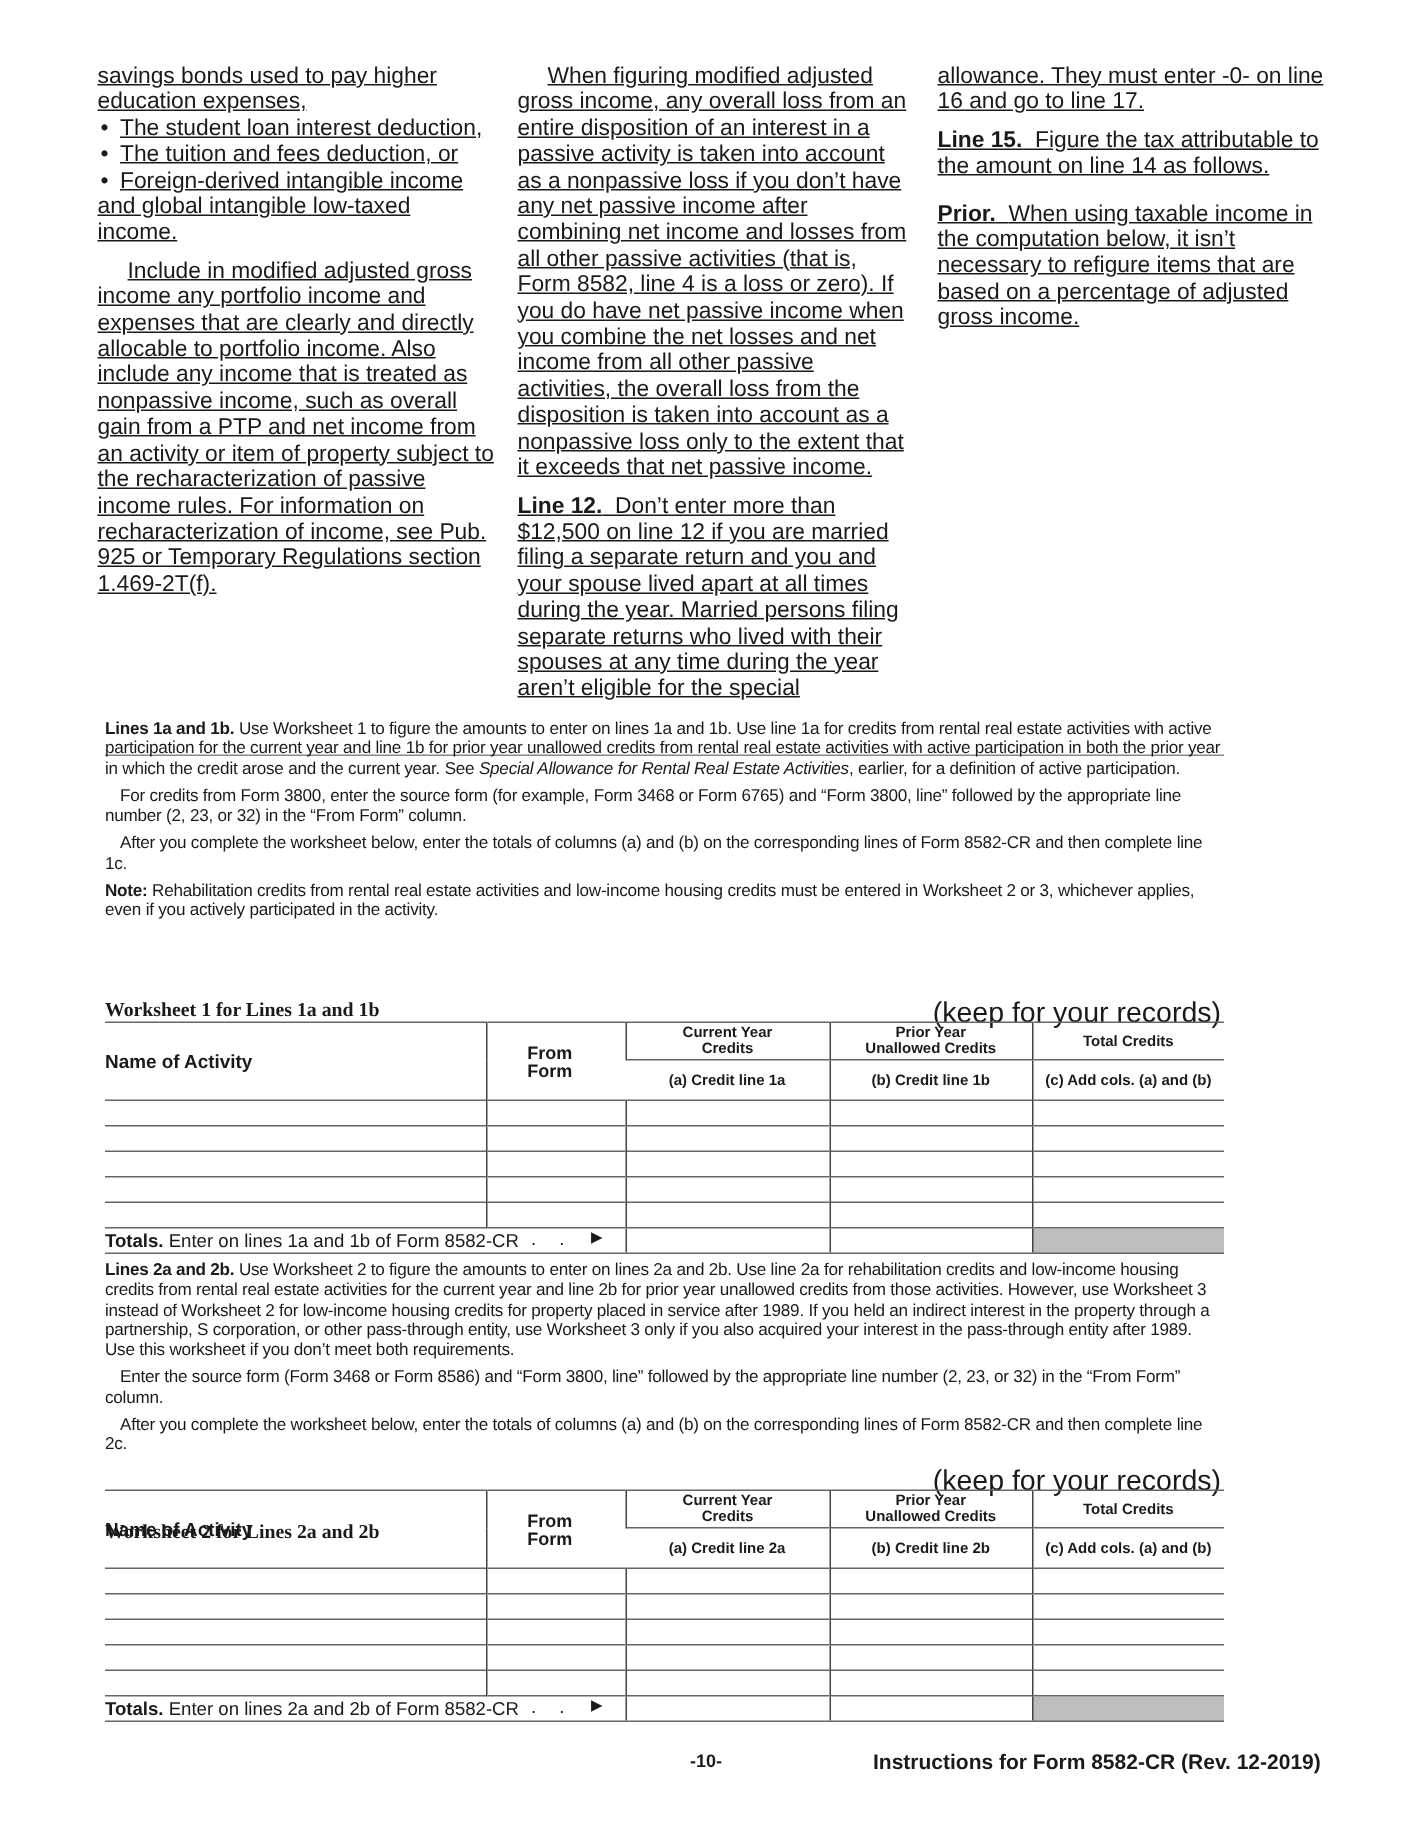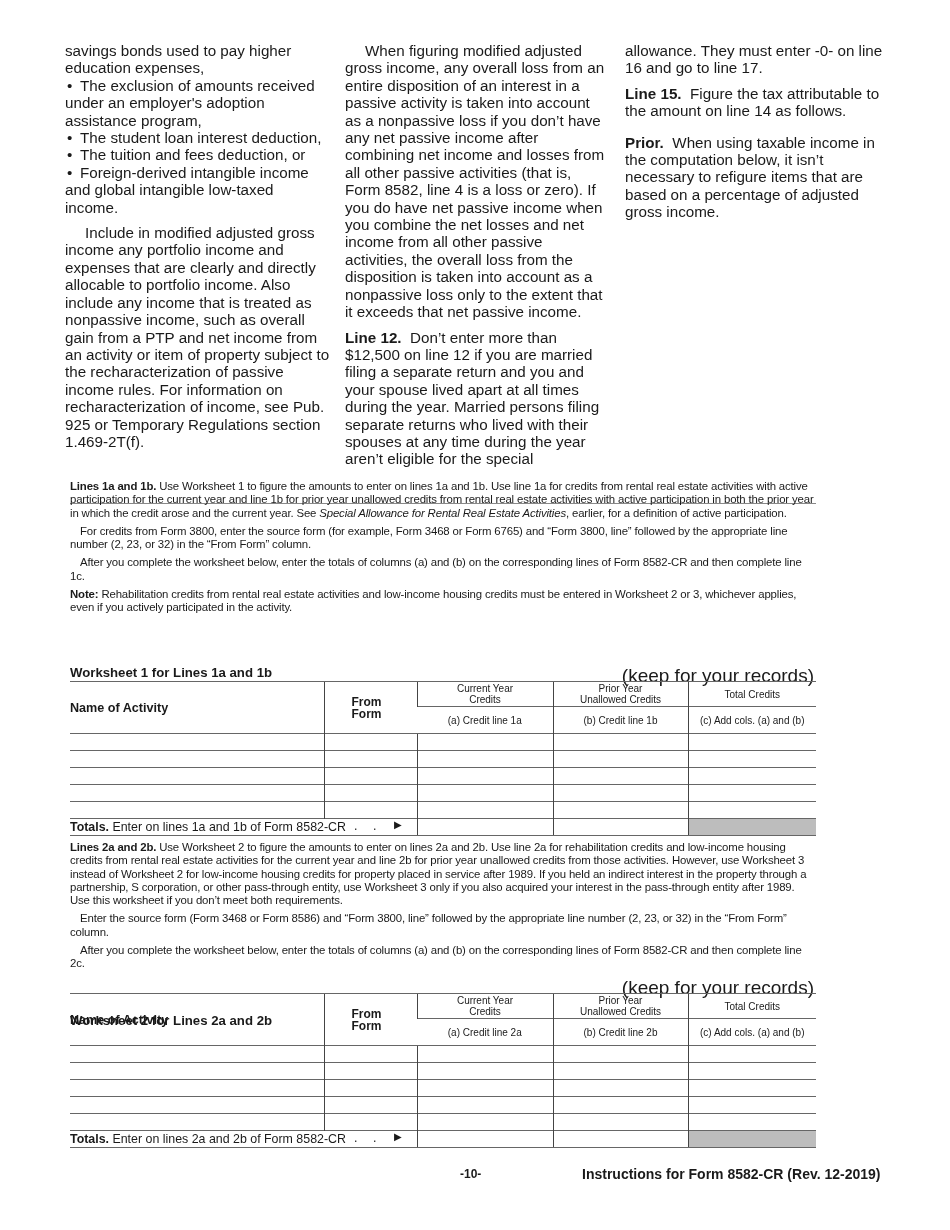--- a/index.html
+++ b/index.html
@@ -1,59 +1,58 @@
 <!DOCTYPE html>
 <html><head>
 <meta charset="utf-8">
 <style>
   html, body { margin: 0; padding: 0; background: #ffffff; }
   body { width: 950px; height: 1230px; position: relative; overflow: hidden;
          font-family: "Liberation Sans", sans-serif; color: #1a1a1a; }
   .col { position: absolute; top: 42px; font-size: 15.2px; line-height: 17.4px; }
-  .col p { margin: 0; }
+  .col p { margin: 0; text-decoration: underline; }
   .col .gap { margin-top: 8px; }
   .indent { text-indent: 20px; }
   .bullet::before { content: "\2022"; display: inline-block; width: 13px; padding-left: 2px; }
   b { font-weight: bold; }
 
   .rule-top { position: absolute; left: 70px; top: 503px; width: 746px; height: 0; border-top: 1px solid #888; }
 
   .instr { position: absolute; left: 70px; width: 746px; font-family: "Liberation Sans", sans-serif;
            font-size: 11.4px; line-height: 13.3px; letter-spacing: -0.15px; }
   .instr p { margin: 0 0 5px 0; }
   .instr .ind { text-indent: 10px; }
 
-  .ws-title { position: absolute; left: 70px; font-size: 13.2px; font-weight: bold; }
+  .ws-title { position: absolute; left: 70px; font-size: 13.2px; font-weight: bold; font-family: Liberation Serif, serif; }
   .ws-keep { position: absolute; right: 136px; font-size: 19px; margin-left: 32px; }
 
   table.ws { position: absolute; left: 70px; width: 746px; border-collapse: collapse;
              font-size: 10px; table-layout: fixed; }
   table.ws td { border-top: 1px solid #666; border-left: 1px solid #444; padding: 0; }
   table.ws td:first-child { border-left: none; }
   table.ws tr.hdr1 td { height: 24px; }
   table.ws tr.hdr2 td { height: 26px; }
   table.ws tr.row td { height: 16px; }
   table.ws tr.tot td { height: 16px; border-bottom: 1px solid #666; margin-top: 17px; }
   table.ws .hname { font-size: 12.6px; font-weight: bold; text-align: left; vertical-align: middle; }
   table.ws .hfrom { font-size: 12px; font-weight: bold; text-align: center; vertical-align: middle; line-height: 12px; padding-right: 8px; }
-  table.ws .hsub { font-weight: normal; text-align: center; vertical-align: middle; line-height: 11px; font-size: 10px; }
+  table.ws .hsub { font-weight: bold; text-align: center; vertical-align: middle; line-height: 11px; font-size: 10px; }
   table.ws .totlbl { font-size: 12.4px; white-space: nowrap; position: relative; }
   table.ws .totlbl .dots { position: absolute; left: 284px; top: 0; letter-spacing: 6px; }
   table.ws .totlbl .arrow { position: absolute; left: 324px; top: 0; font-size: 10px; }
   table.ws .shade { background: #bdbdbd; }
 
   .footer-page { position: absolute; left: 460px; top: 1167px; font-size: 12px; font-weight: bold; }
   .footer-title { position: absolute; left: 582px; top: 1166px; font-size: 14px; font-weight: bold; }
 </style>
 </head>
 <body>
 
 <div class="col" style="left:65px;width:265px;">
   <p>savings bonds used to pay higher education expenses,</p>
-  <p class="bullet"><span>The exclusion of amounts received under an employer's adoption assistance program,</span></p>
   <p class="bullet"><span>The student loan interest deduction,</span></p>
   <p class="bullet"><span>The tuition and fees deduction, or</span></p>
   <p class="bullet"><span>Foreign-derived intangible income and global intangible low-taxed income.</span></p>
   <p class="indent gap">Include in modified adjusted gross income any portfolio income and expenses that are clearly and directly allocable to portfolio income. Also include any income that is treated as nonpassive income, such as overall gain from a PTP and net income from an activity or item of property subject to the recharacterization of passive income rules. For information on recharacterization of income, see Pub. 925 or Temporary Regulations section 1.469-2T(f).</p>
 </div>
 
 <div class="col" style="left:345px;width:262px;">
   <p class="indent">When figuring modified adjusted gross income, any overall loss from an entire disposition of an interest in a passive activity is taken into account as a nonpassive loss if you don’t have any net passive income after combining net income and losses from all other passive activities (that is, Form 8582, line 4 is a loss or zero). If you do have net passive income when you combine the net losses and net income from all other passive activities, the overall loss from the disposition is taken into account as a nonpassive loss only to the extent that it exceeds that net passive income.</p>
   <p class="gap"><b>Line 12.</b>&nbsp; <span>Don’t enter more than $12,500 on line 12 if you are married filing a separate return and you and your spouse lived apart at all times during the year. Married persons filing separate returns who lived with their spouses at any time during the year aren’t eligible for the special</span></p>
 </div>

